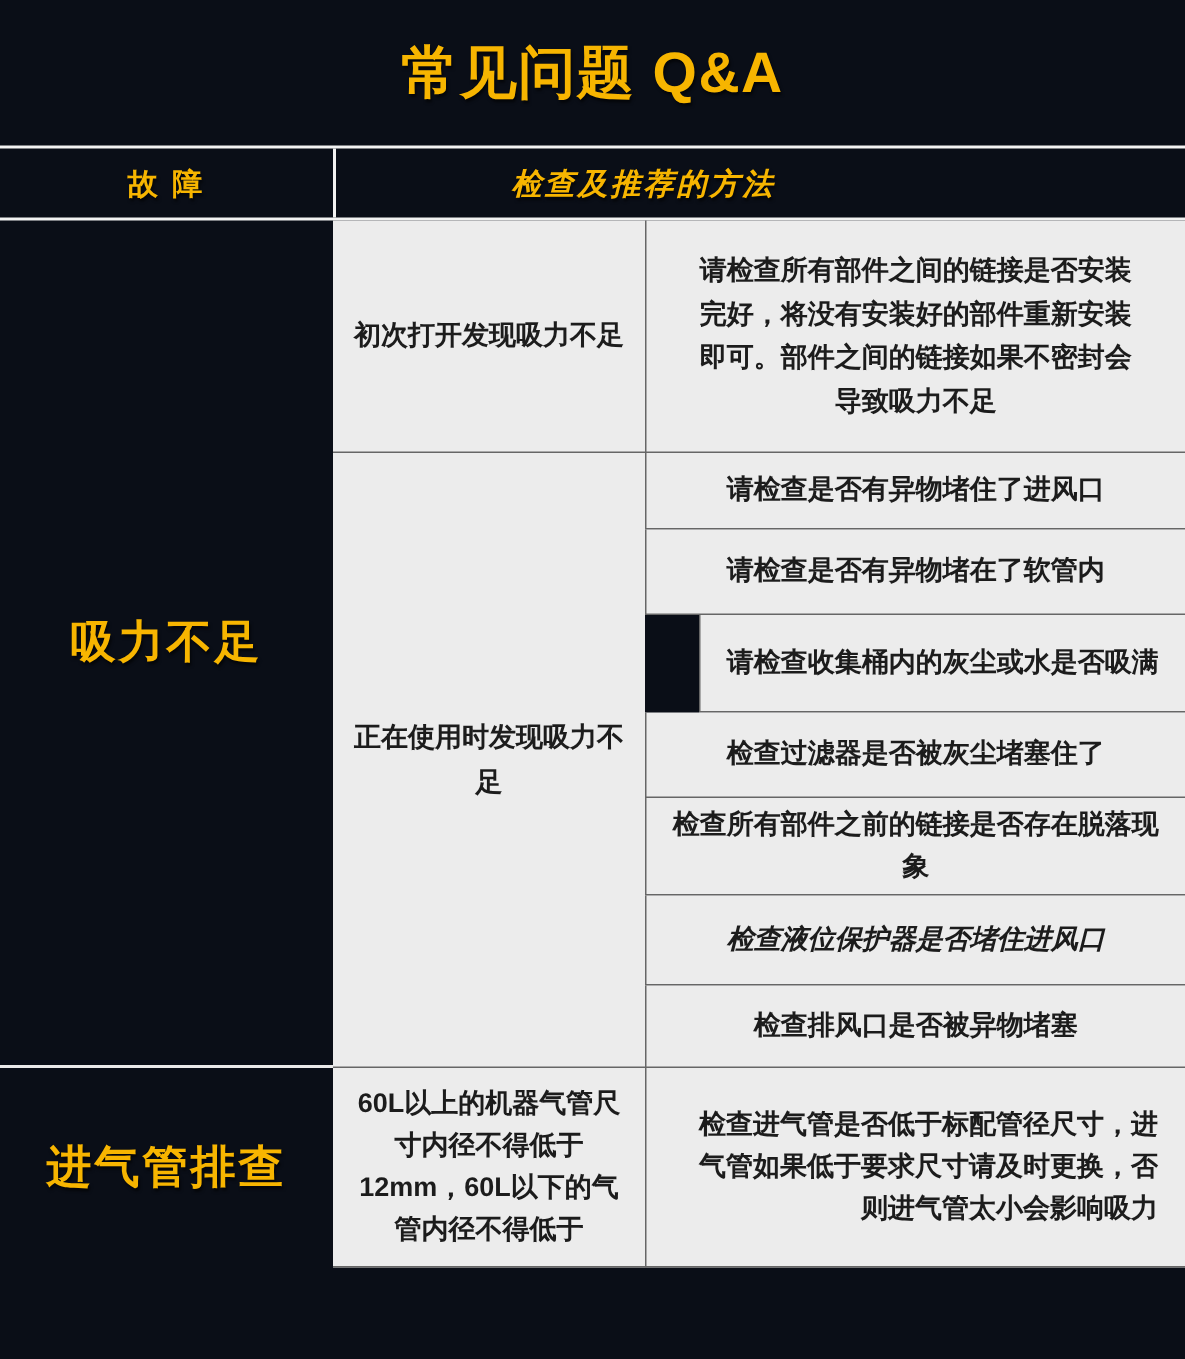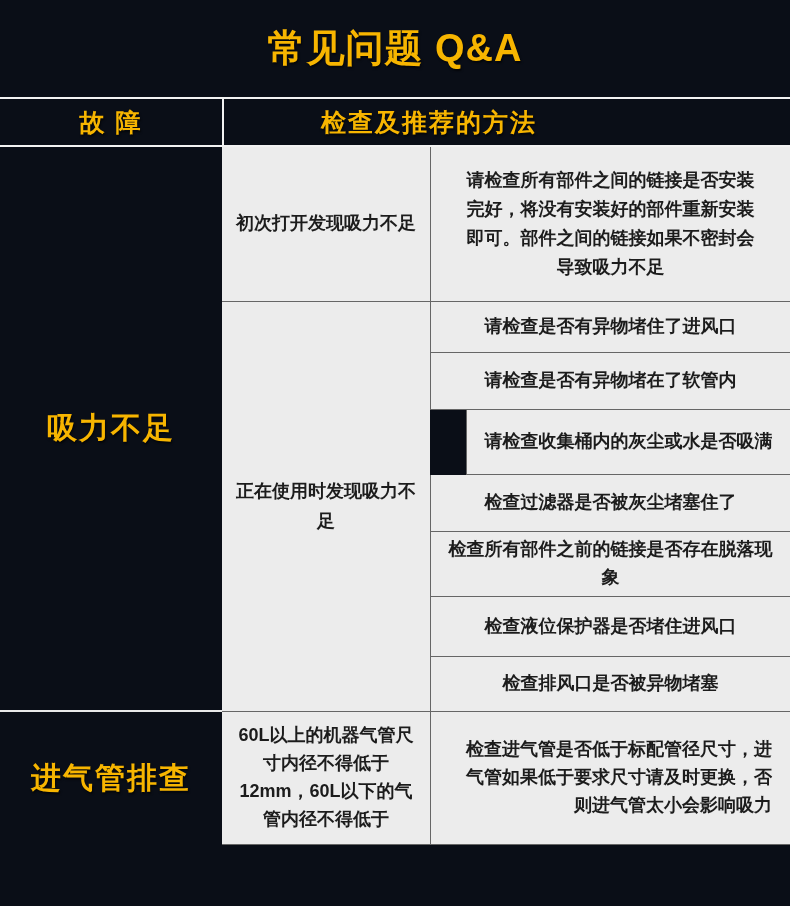--- a/index.html
+++ b/index.html
@@ -38,28 +38,28 @@
     display: flex;
     height: 50px;
     border-top: 2px solid var(--header-line);
     border-bottom: 2px solid var(--header-line);
   }
   .hcell {
     display: flex;
     align-items: center;
     justify-content: center;
     color: var(--accent-yellow);
-    font-size: 25px;
+    font-size: 20px;
     font-weight: 700;
     letter-spacing: 2px;
     text-shadow: 1px 2px 2px rgba(0,0,0,0.6);
   }
   .hcell.c1 { width: 222px; }
   .hcell.c2 { width: 208px; border-left: 2px solid var(--header-line); }
-  .hcell.c3 { width: 412px; border-left: 2px solid var(--header-line); }
+  .hcell.c3 { width: 412px; border-left: 2px solid var(--header-line); font-style: italic; }
   
   .body-grid { display: flex; }
   .col { display: flex; flex-direction: column; }
   .col1 { width: 222px; }
   .col2 { width: 208px; }
   .col3 { width: 360px; }
   
   .fault-cell {
     display: flex;
     align-items: center;
@@ -91,21 +91,21 @@
   .s0 { height: 155px; }
   .s1 { height: 410px; }
   .s2 { height: 133px; line-height: 1.55; padding: 0 12px; }
   
   .r0 { height: 155px; padding: 0 28px; line-height: 1.6; }
   .r1 { height: 51px; }
   .r2 { height: 57px; }
   .r3 { height: 65px; margin-left: 36px; }
   .r4 { height: 57px; }
   .r5 { height: 65px; line-height: 1.55; }
-  .r6 { height: 60px; }
+  .r6 { height: 60px; font-style: italic; }
   .r7 { height: 55px; }
   .r8 { height: 133px; line-height: 1.55; padding: 0 18px; text-align: right; }
 </style>
 </head>
 <body>
 
 <div class="page">
 
   <div class="title-bar">常见问题 Q&amp;A</div>
 

